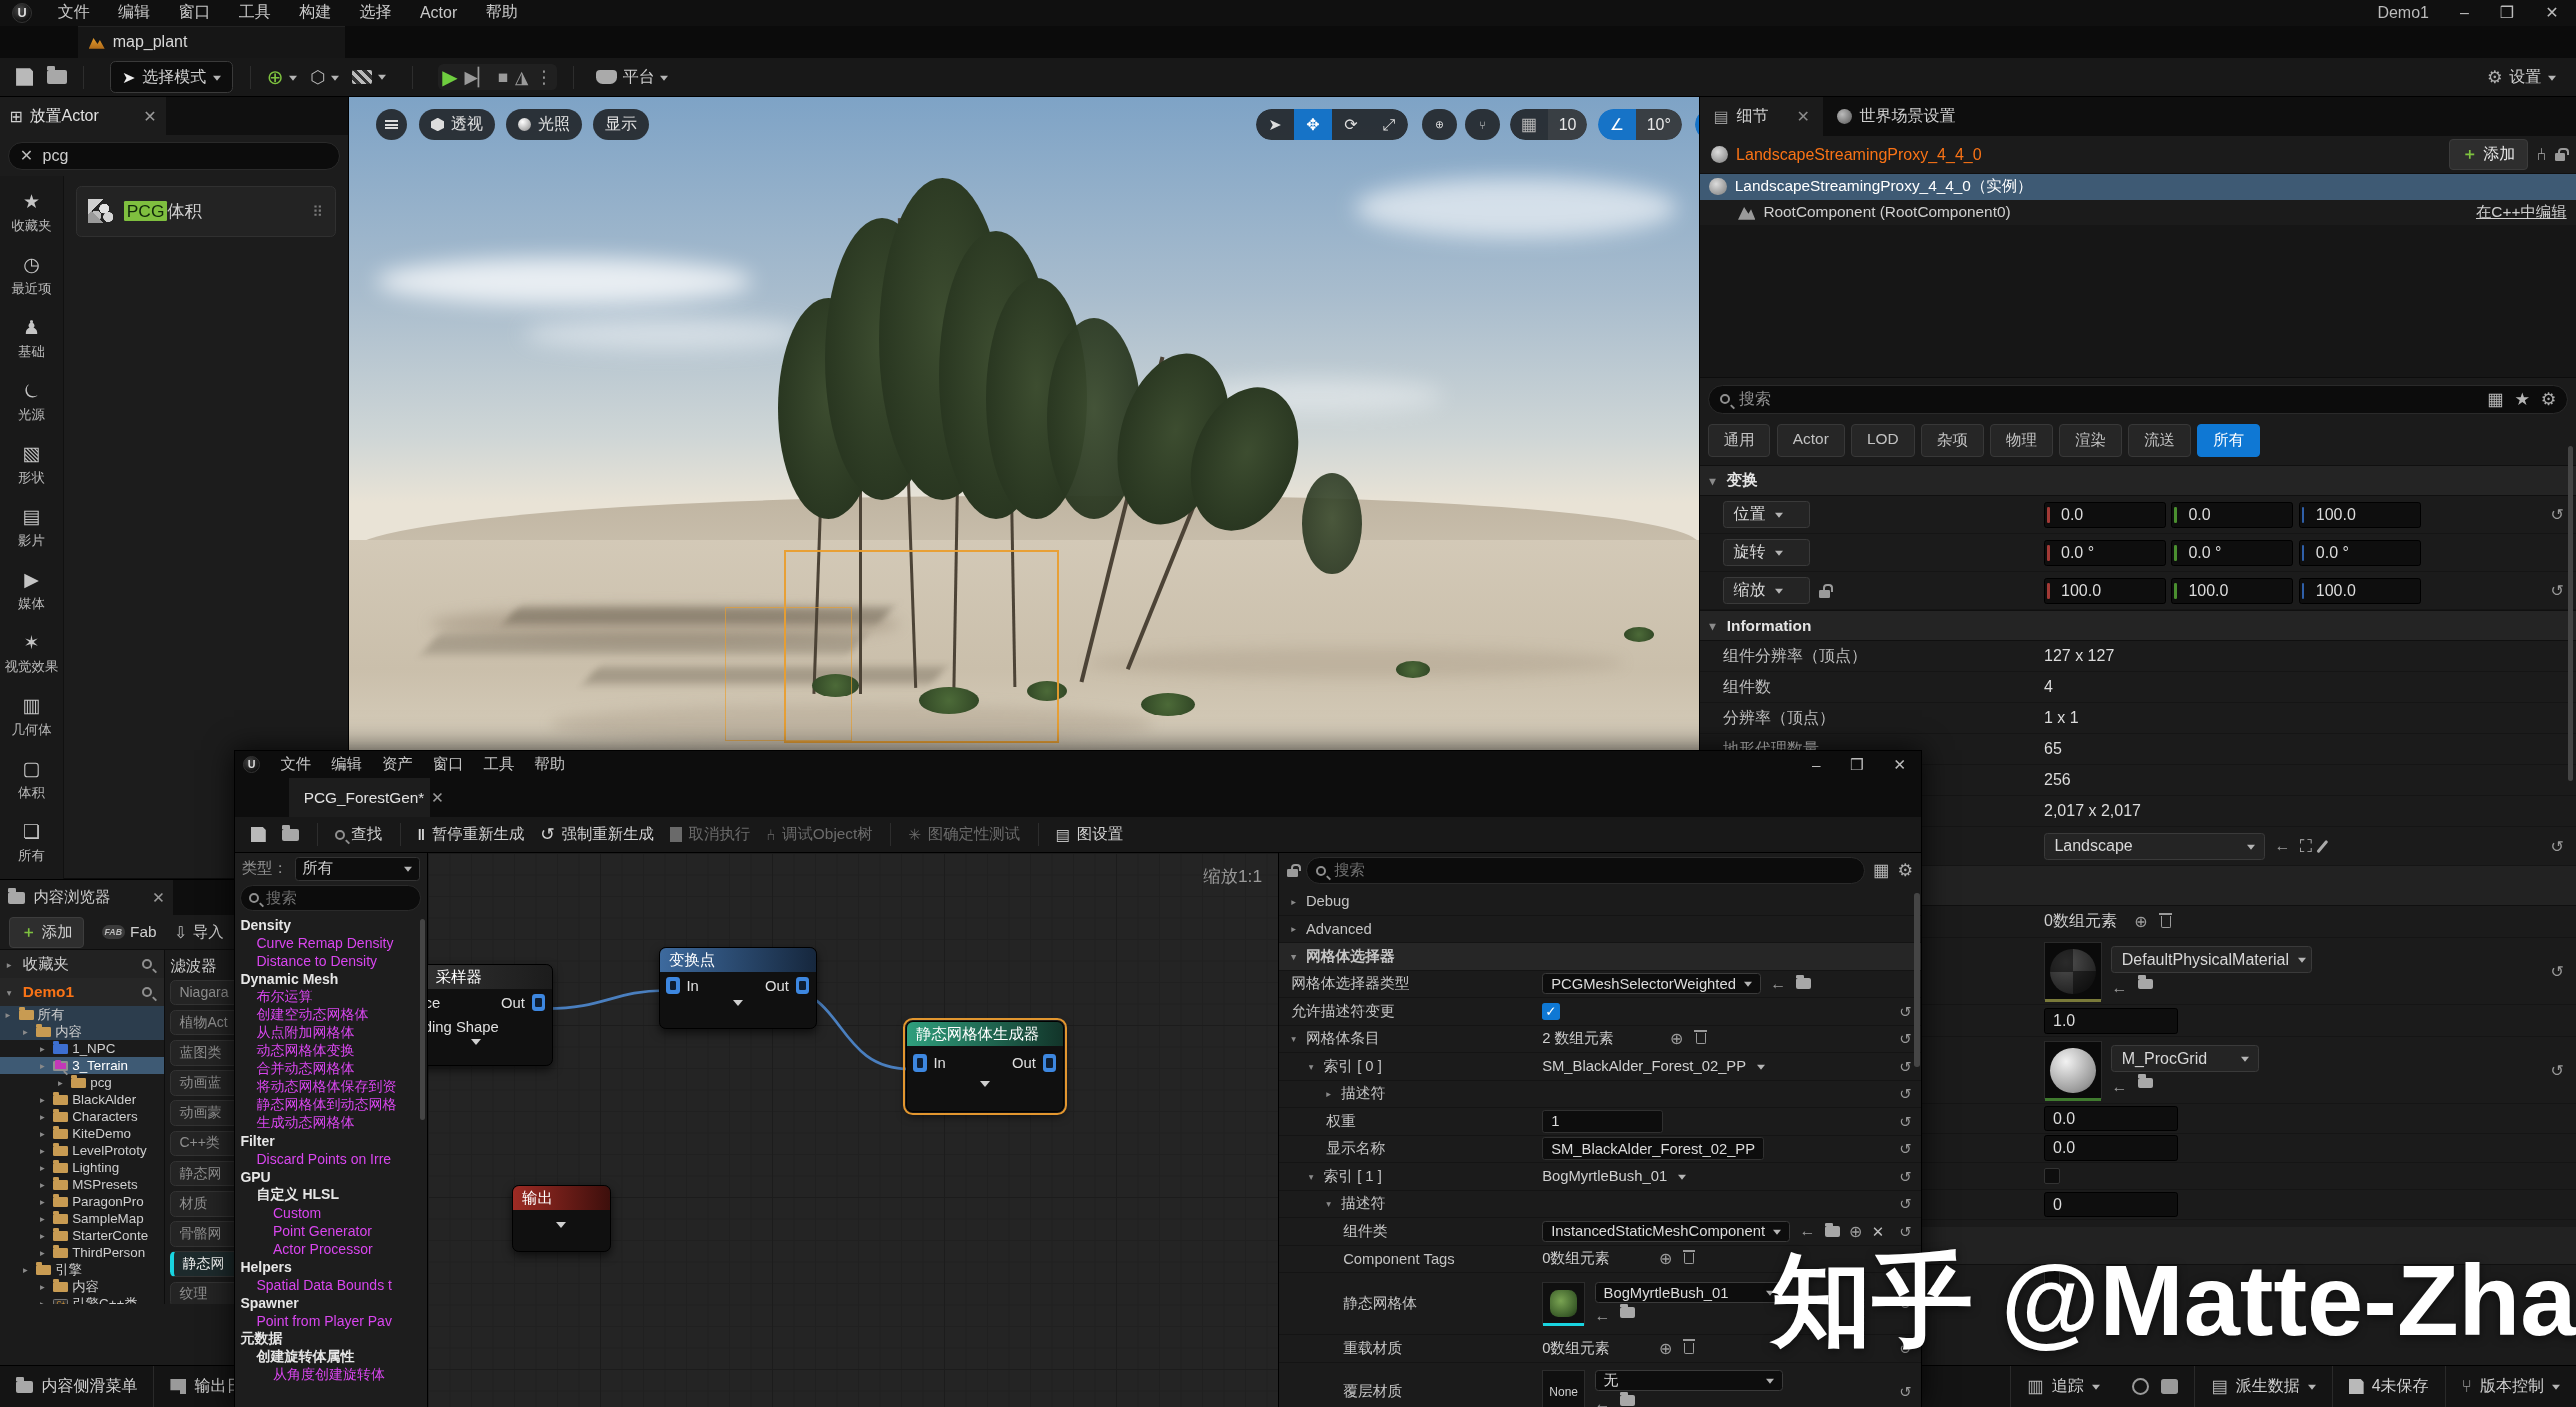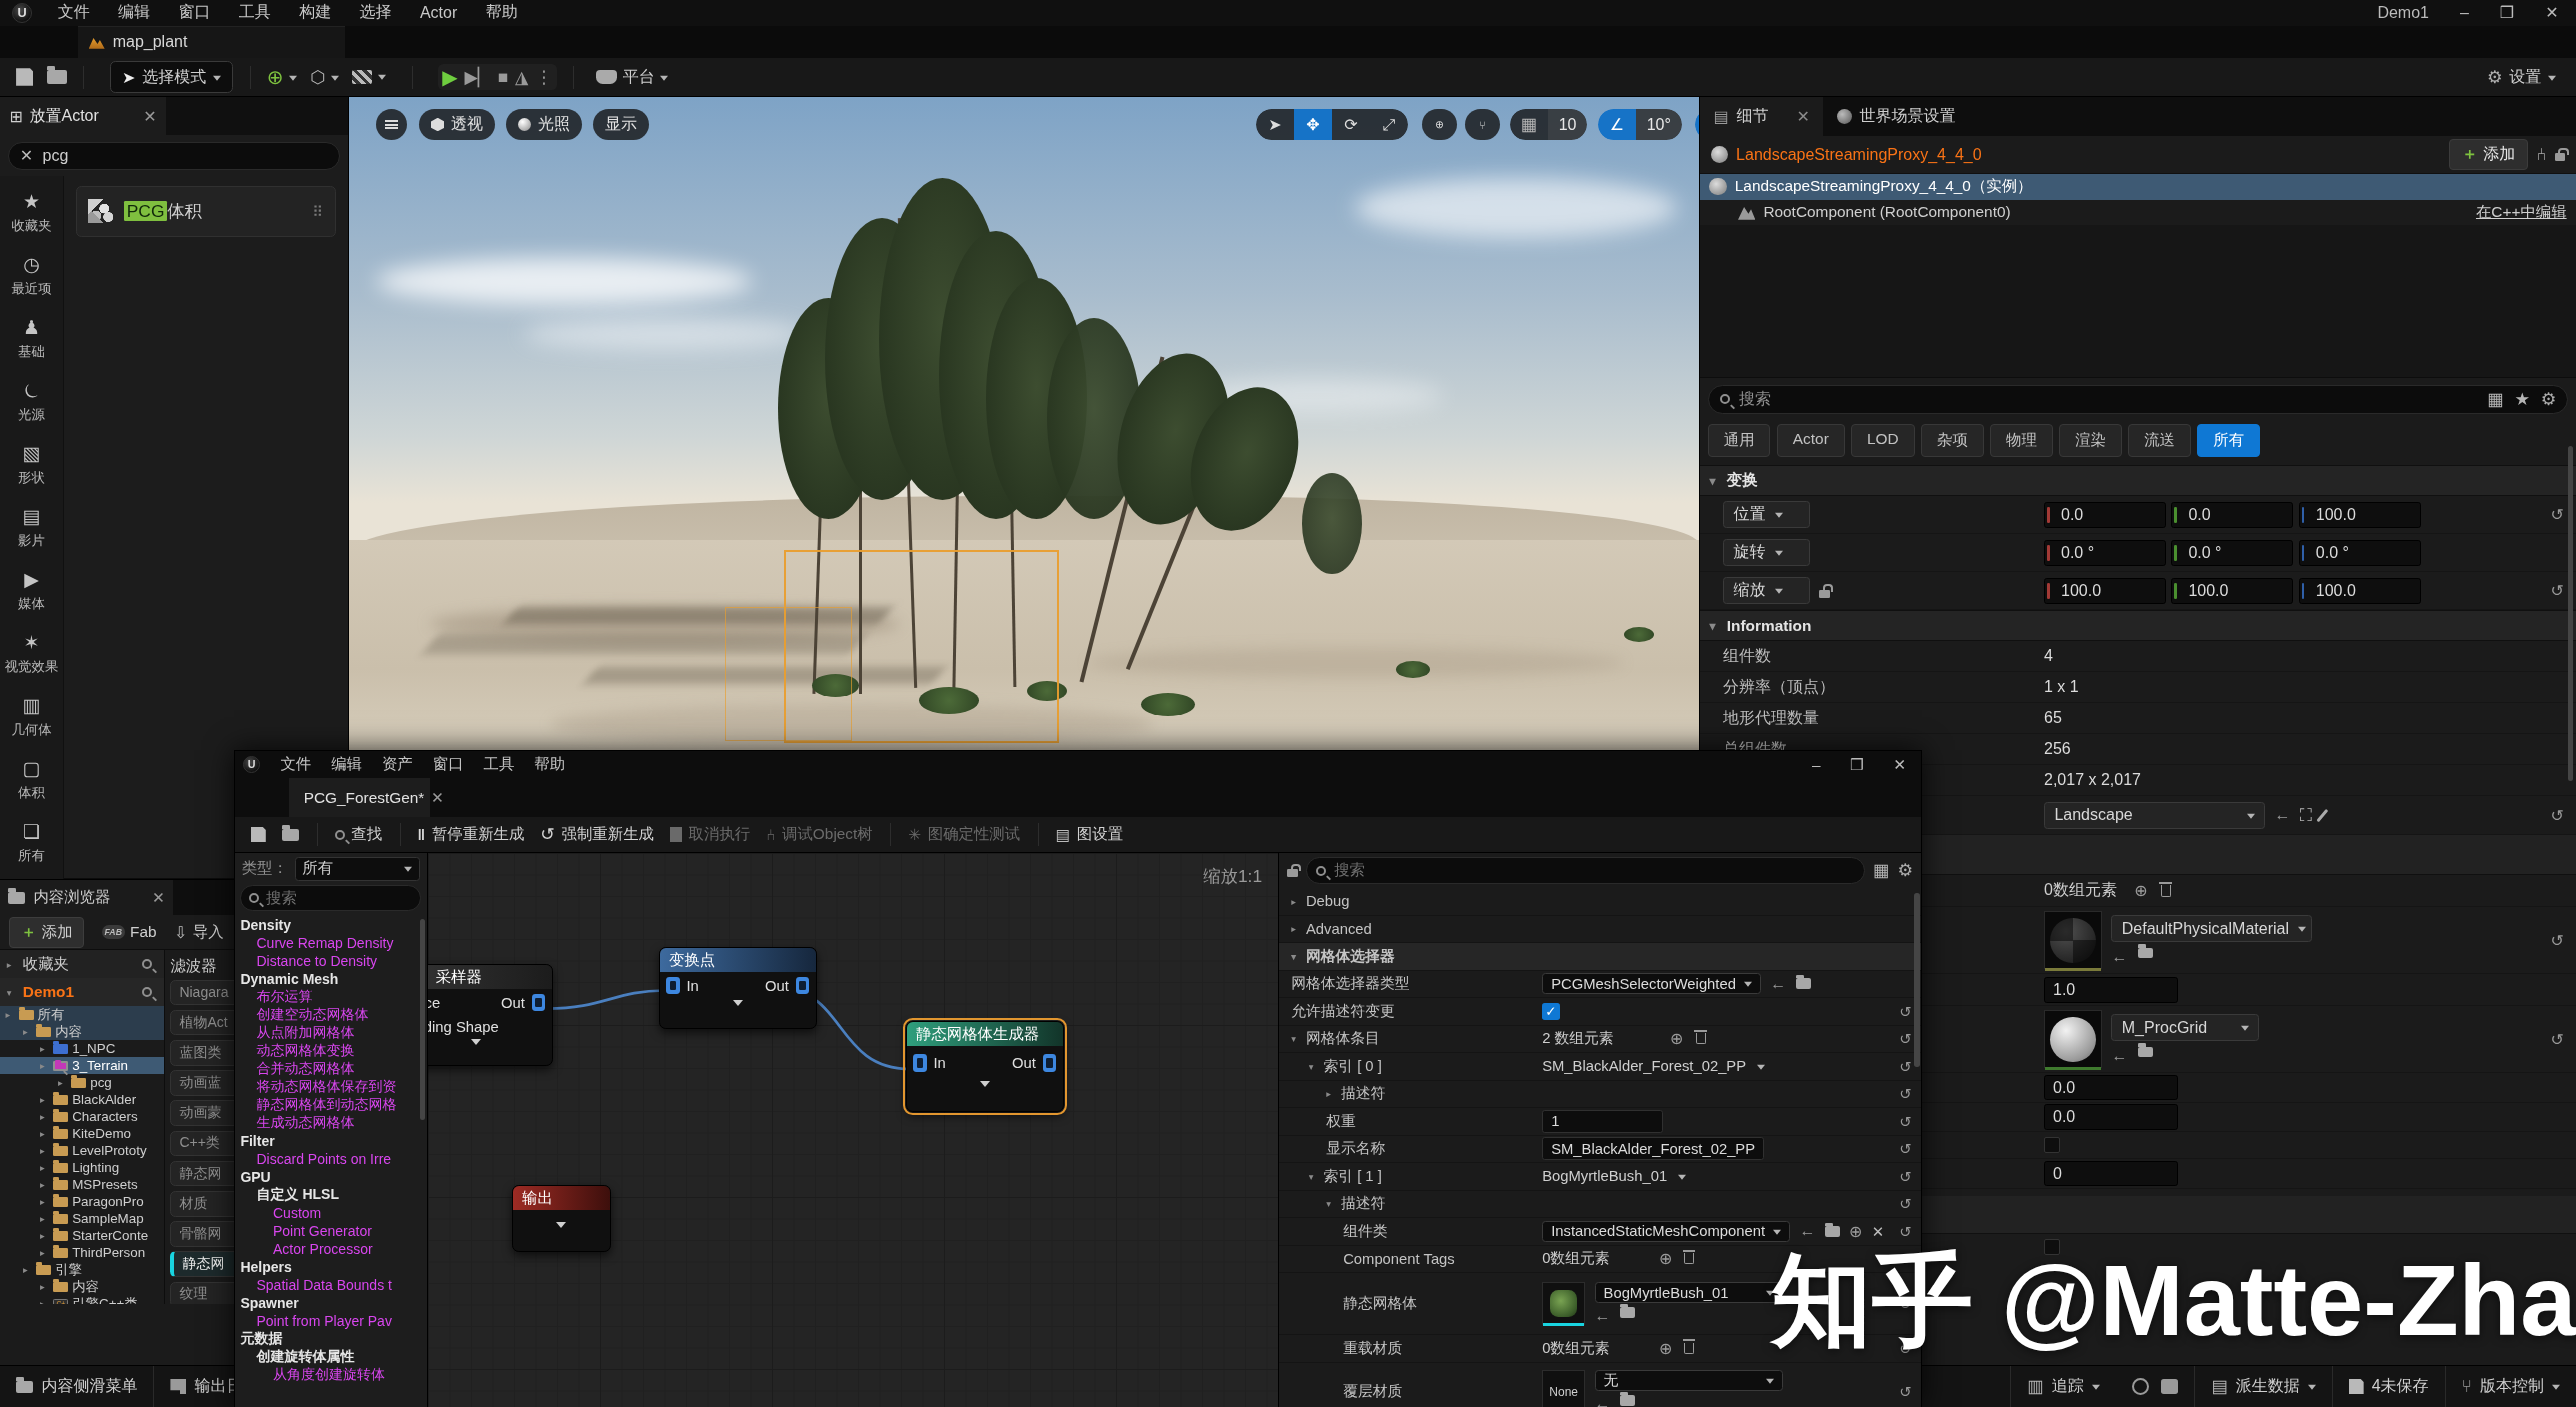--- a/index.html
+++ b/index.html
@@ -517,20 +517,24 @@
         <span>100.0</span>
       </span>
     <span class="rst resetic">↺</span>
   </div>
   <div class="sect">
       <span class="arrowg" style="font-size:12px;">▾</span>
       <span>Information</span>
     </div>
   <div>
 
+  <div class="prow" style="min-height:31px;">
+        <span class="lab">组件分辨率（顶点）</span>
+        <span style="color:#dcdcdc;">127 x 127</span>
+      </div>
       <div class="prow" style="min-height:31px;">
         <span class="lab">组件数</span>
         <span style="color:#dcdcdc;">4</span>
       </div>
       <div class="prow" style="min-height:31px;">
         <span class="lab">分辨率（顶点）</span>
         <span style="color:#dcdcdc;">1 x 1</span>
       </div>
       <div class="prow" style="min-height:31px;">
         <span class="lab">地形代理数量</span>

